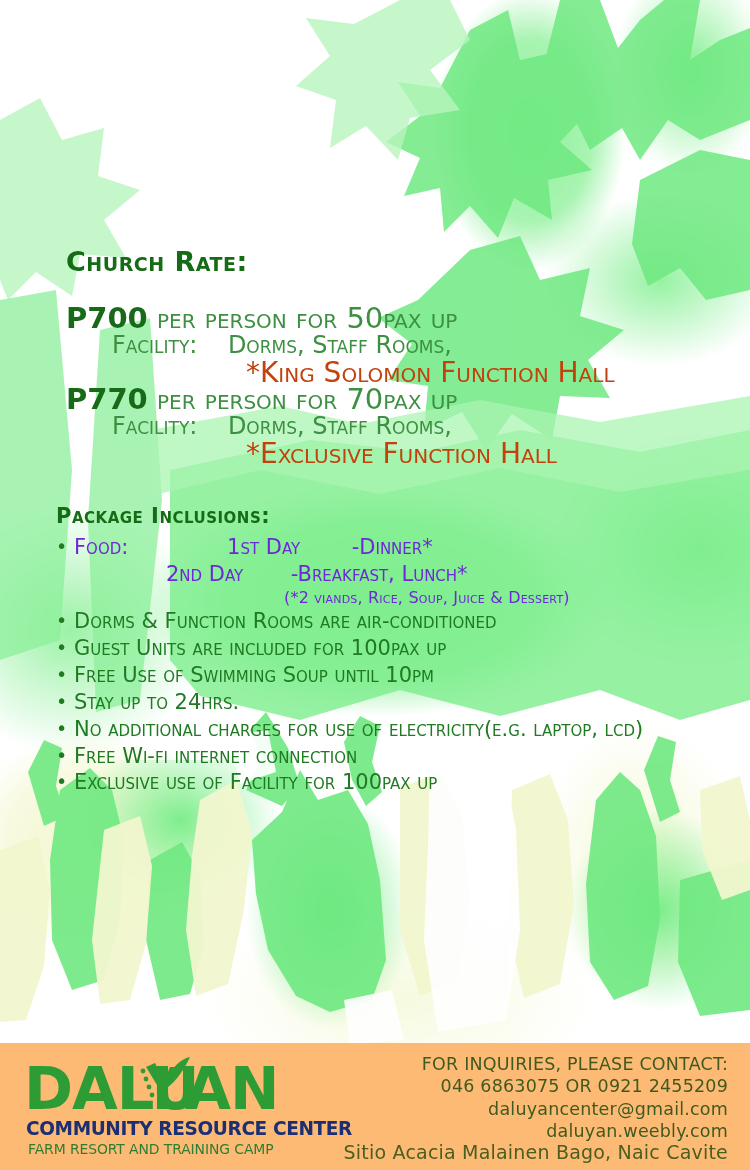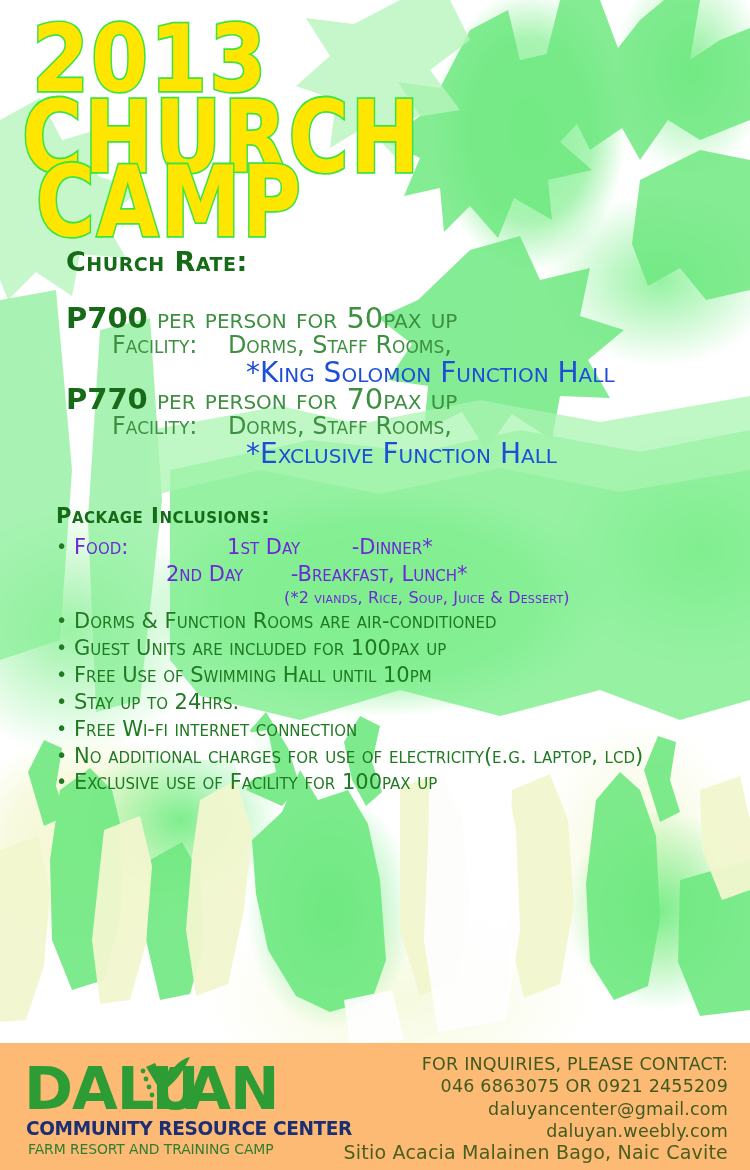--- a/index.html
+++ b/index.html
@@ -110,21 +110,21 @@
     color:#3d8f41;
     font-variant:small-caps;
     font-size:24px;
     line-height:1.05;
     white-space:nowrap;
     margin-left:46px;
   }
   .fac-line .fac-lbl { letter-spacing:0px; }
   .fac-line2 {
     font-family:"DejaVu Sans", sans-serif;
-    color:#1d4ed8;
+    color:#c2410c;
     font-variant:small-caps;
     font-size:28px;
     line-height:1.05;
     white-space:nowrap;
     margin-left:180px;
   }
 
   
   .incl-list {
     position:absolute; left:56px; top:534px; width:680px;
@@ -288,25 +288,20 @@
 
       <g fill="#ffffff" opacity="0.92">
 
         <path d="M430 760 L500 748 L516 830 L520 930 L506 1020 L438 1032 L424 940 L428 846 Z"></path>
         <path d="M344 1000 L392 990 L404 1040 L350 1044 Z"></path>
         <path d="M228 736 L268 730 L276 772 L240 784 Z"></path>
       </g>
     </svg>
   </div>
 
-  <div class="title-wrap">
-    <div class="ttl ttl-2013">2013</div>
-    <div class="ttl ttl-church">CHURCH</div>
-    <div class="ttl ttl-camp">CAMP</div>
-  </div>
 
   <div class="sec-head head-rate">Church Rate:</div>
 
   <div class="rate-block rate1">
     <div class="price-line">
       <span class="amt">P700</span>
       <span>per person for 50pax up</span>
     </div>
     <div class="fac-line">
       <span class="fac-lbl">Facility:</span>
@@ -341,24 +336,24 @@
         </div>
         <div class="food-row">
           <span class="fr-day">2nd Day</span>
           <span>-Breakfast, Lunch*</span>
         </div>
         <div class="food-row fr-note">(*2 viands, Rice, Soup, Juice &amp; Dessert)</div>
       </div>
     </li>
     <li class="incl-li">Dorms &amp; Function Rooms are air-conditioned</li>
     <li class="incl-li">Guest Units are included for 100pax up</li>
-    <li class="incl-li">Free Use of Swimming Hall until 10pm</li>
+    <li class="incl-li">Free Use of Swimming Soup until 10pm</li>
     <li class="incl-li">Stay up to 24hrs.</li>
+    <li class="incl-li">No additional charges for use of electricity(e.g. laptop, lcd)</li>
     <li class="incl-li">Free Wi-fi internet connection</li>
-    <li class="incl-li">No additional charges for use of electricity(e.g. laptop, lcd)</li>
     <li class="incl-li">Exclusive use of Facility for 100pax up</li>
   </ul>
 
   <div class="footer">
 
     <div class="logo-area">
       <svg class="logo-svg" width="268" height="62" viewBox="0 0 268 62">
         <g fill="#2e9c35" font-family="DejaVu Sans, sans-serif" font-weight="bold" font-size="58" letter-spacing="-1">
           <text x="0" y="52" transform="scale(1.02,1)">DALU</text>
         </g>

